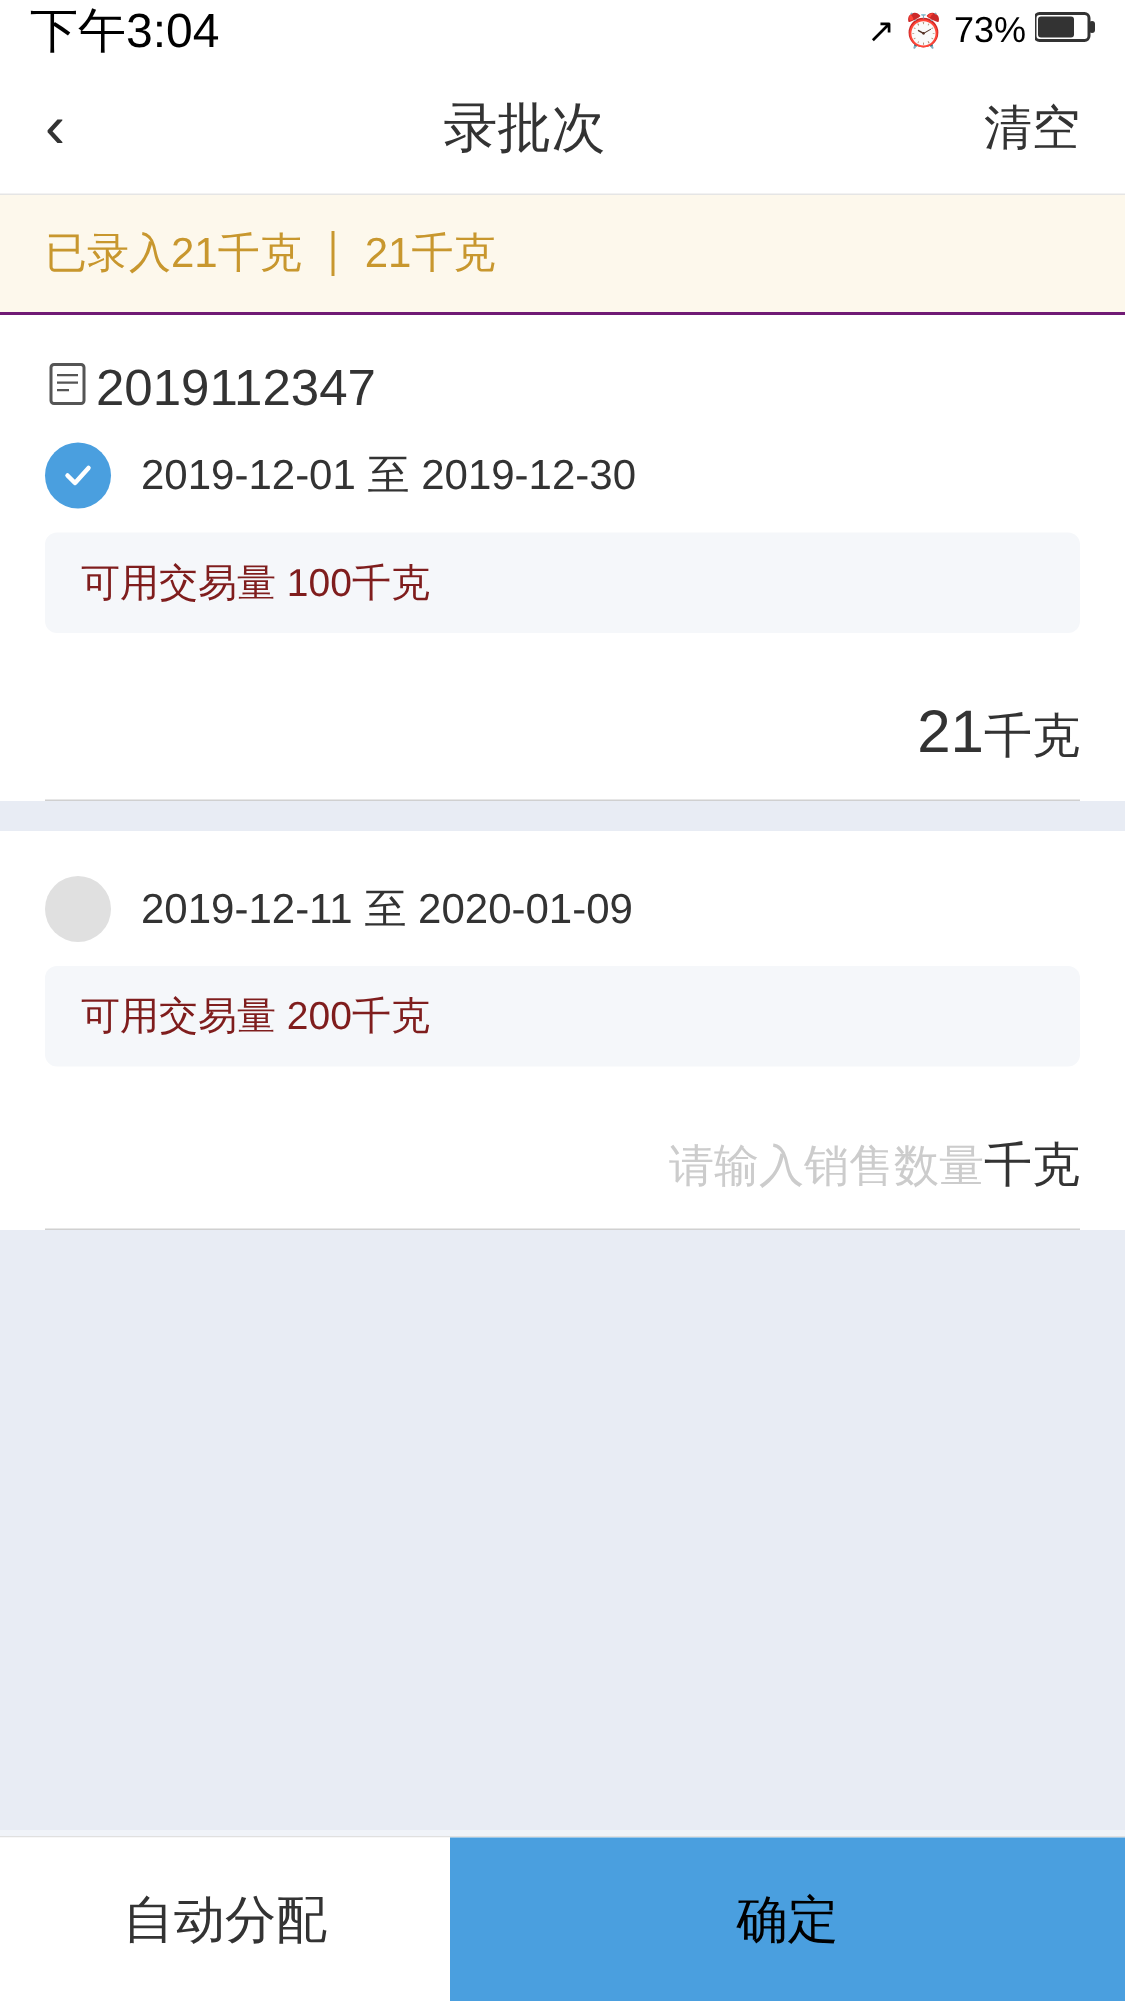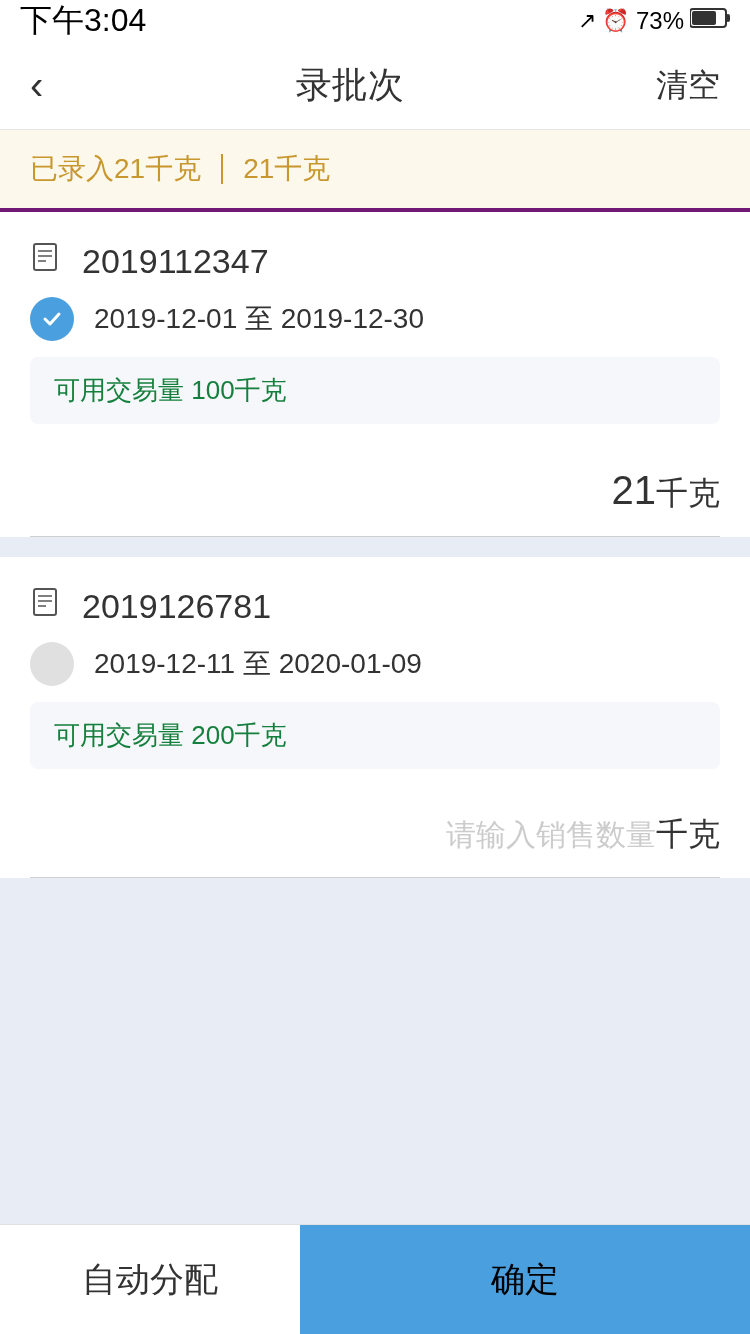--- a/index.html
+++ b/index.html
@@ -40,42 +40,42 @@
     .nav-title { font-size: 36px; font-weight: 500; color: #333; }
     .nav-action { font-size: 32px; color: #333; cursor: pointer; }
 
     
     .summary-bar {
       background: #fdf8ec;
       padding: 20px 30px;
       display: flex;
       align-items: center;
       gap: 20px;
-      border-bottom: 4px solid #701a75;
+      border-bottom: 2px solid #701a75;
     }
     .summary-recorded { font-size: 28px; color: #c8972e; }
     .summary-divider { width: 2px; height: 30px; background: #c8972e; }
     .summary-amount { font-size: 28px; color: #c8972e; }
 
     
     .batch-card {
       background: #fff;
       margin-bottom: 0;
     }
 
     
     .batch-item {
       background: #fff;
       padding: 30px 30px 0 30px;
     }
 
     .batch-header {
       display: flex;
-      align-items: flex-start;
-      gap: 22px;
+      align-items: center;
+      gap: 4px;
       margin-bottom: 16px;
     }
     .batch-icon {
       font-size: 30px;
       color: #555;
     }
     .batch-id {
       font-size: 34px;
       font-weight: 500;
       color: #333;
@@ -108,21 +108,21 @@
     .batch-date {
       font-size: 28px;
       color: #333;
     }
 
     .available-qty {
       background: #f5f7fa;
       border-radius: 8px;
       padding: 16px 24px;
       font-size: 26px;
-      color: #15803d;
+      color: #7f1d1d;
       margin-bottom: 24px;
     }
 
     
     .qty-row {
       display: flex;
       align-items: baseline;
       justify-content: flex-end;
       padding: 20px 30px;
     }
@@ -247,31 +247,20 @@
     <span class="qty-value">21</span>
     <span class="qty-unit">千克</span>
   </div>
   <div class="qty-underline"></div>
 </div>
 
 <div class="section-divider"></div>
 
 <div class="batch-card">
   <div class="batch-item">
-    <div class="batch-header">
-      <span class="batch-icon">
-        <svg width="30" height="30" viewBox="0 0 30 30" fill="none">
-            <rect x="4" y="2" width="22" height="26" rx="2" stroke="#555" stroke-width="2"></rect>
-            <line x1="8" y1="9" x2="22" y2="9" stroke="#555" stroke-width="1.5"></line>
-            <line x1="8" y1="14" x2="22" y2="14" stroke="#555" stroke-width="1.5"></line>
-            <line x1="8" y1="19" x2="16" y2="19" stroke="#555" stroke-width="1.5"></line>
-          </svg>
-      </span>
-      <span class="batch-id">2019126781</span>
-    </div>
     <div class="batch-row-with-check">
       <div class="check-empty"></div>
       <span class="batch-date">2019-12-11 至 2020-01-09</span>
     </div>
     <div class="available-qty">可用交易量 200千克</div>
   </div>
 
   <div class="qty-row">
     <span class="qty-input-placeholder">请输入销售数量</span>
     <span class="qty-unit">千克</span>

